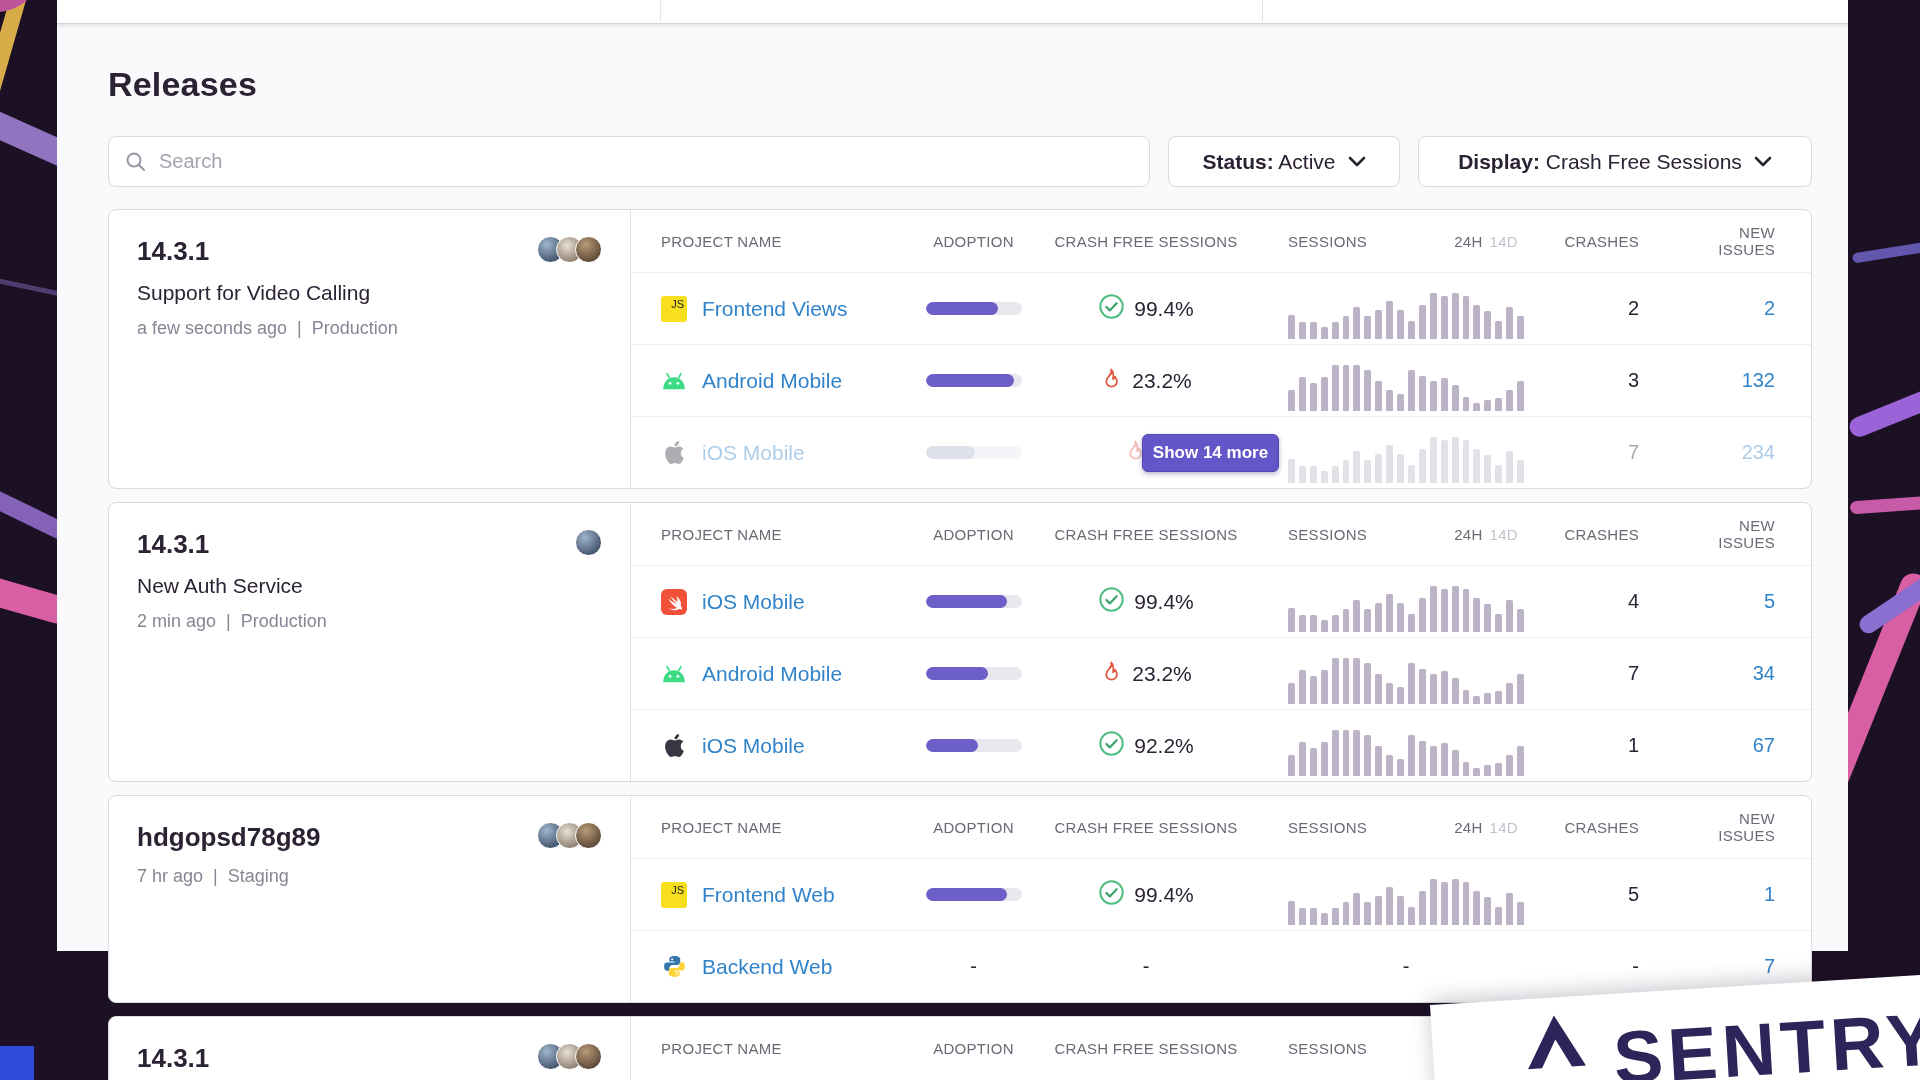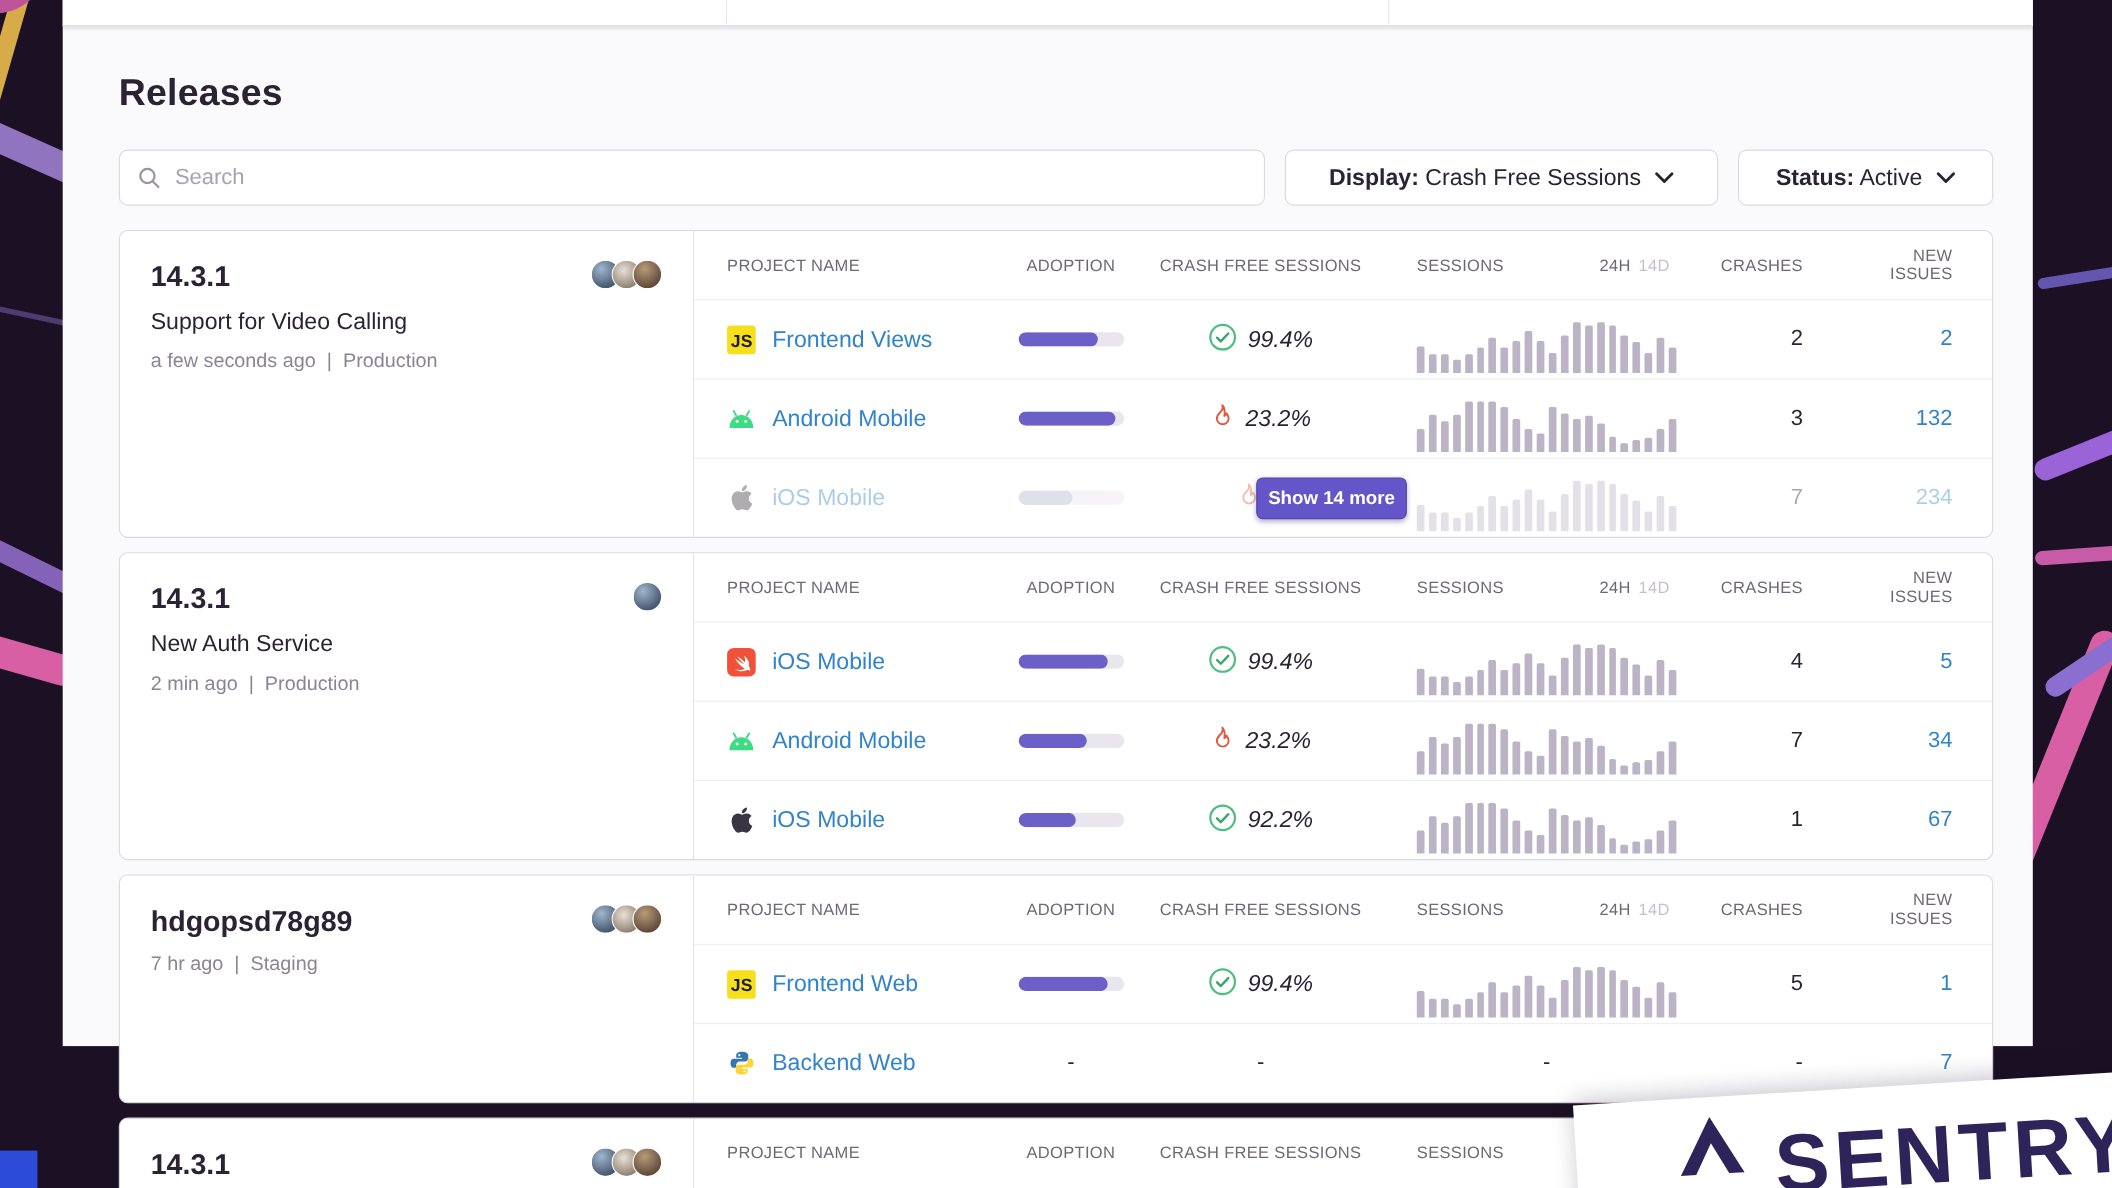--- a/index.html
+++ b/index.html
@@ -66,28 +66,28 @@
   .hc-sessions { display: flex; justify-content: space-between; padding: 0 43px 0 37px; }
   .hc-range .dim { color: #C6C0CE; margin-left: 7px; }
   .hc-right1 { text-align: right; padding-right: 42px; }
   .hc-right2 { text-align: right; padding-right: 36px; }
 
   .trow { height: 72px; border-top: 1px solid #EFECF2; }
   .trow.faded > div { opacity: .4; }
   .c-project { padding-left: 30px; display: flex; align-items: center; gap: 15px; }
   .pname { font-size: 21px; color: #3183CA; cursor: pointer; }
   .picon { width: 26px; height: 26px; flex: none; display: flex; align-items: center; justify-content: center; }
-  .picon.js { background: #F7DF1E; border-radius: 3px; font-size: 16px; font-weight: 700; color: #1C1C1C; align-items: flex-end; justify-content: flex-end; padding: 2px 3px; }
+  .picon.js { background: #F7DF1E; border-radius: 3px; font-size: 11px; font-weight: 400; color: #1C1C1C; align-items: flex-end; justify-content: flex-end; padding: 12px 3px; }
   .picon.swift { background: #F05138; border-radius: 6px; }
   .c-adopt { display: flex; justify-content: center; }
   .bar { width: 96px; height: 13px; background: #E9E6EE; border-radius: 7px; overflow: hidden; }
   .bar i { display: block; height: 100%; background: #6C5FC7; border-radius: 7px; }
   .bar.faded i { background: #AEB6CC; }
   .c-free { display: flex; justify-content: center; align-items: center; gap: 9px; }
-  .c-free .pct { font-size: 21px; color: #2B2233; font-weight: 500; font-style: italic; }
+  .c-free .pct { font-size: 21px; color: #2B2233; font-weight: 500; }
   .c-sess { display: flex; justify-content: center; }
   .hist { width: 236px; height: 46px; display: flex; align-items: flex-end; gap: 4px; margin-top: 14px; }
   .hist i { flex: 1; background: #BCB4C6; border-radius: 1.5px 1.5px 0 0; }
   .c-crash { text-align: right; padding-right: 42px; font-size: 20px; color: #2B2233; }
   .c-new { text-align: right; padding-right: 36px; font-size: 20px; color: #3183CA; cursor: pointer; }
   .dash { font-size: 20px; color: #2B2233; text-align: center; width: 100%; }
 
   .show-more { position: absolute; left: 1033px; top: 224px; width: 137px; height: 38px; background: #6456C8; border: 1px solid #5246B0; border-radius: 6px; color: #fff; font-size: 17px; font-weight: 700; font-family: inherit; cursor: pointer; box-shadow: 0 2px 5px rgba(50,35,110,.35); z-index: 5; }
 
   
@@ -123,30 +123,30 @@
       <div class="controls">
         <div class="searchbox">
           <span class="sicon">
             <svg width="22" height="22" viewBox="0 0 22 22">
                 <circle cx="9" cy="9" r="6.5" fill="none" stroke="#9A93A5" stroke-width="2"></circle>
                 <line x1="14" y1="14" x2="19" y2="19" stroke="#9A93A5" stroke-width="2" stroke-linecap="round"></line>
               </svg>
           </span>
           <input placeholder="Search" style="">
         </div>
-        <button class="filter display">
-          <span><span class="fl">Display:</span> <span>Crash Free Sessions</span></span>
+        <button class="filter status">
+          <span><span class="fl">Status:</span> <span>Active</span></span>
           <span class="chev">
             <svg width="18" height="12" viewBox="0 0 18 12">
                 <path d="M2 2 L9 9 L16 2" fill="none" stroke="#2B2233" stroke-width="2.6" stroke-linecap="round" stroke-linejoin="round"></path>
               </svg>
           </span>
         </button>
-        <button class="filter status">
-          <span><span class="fl">Status:</span> <span>Active</span></span>
+        <button class="filter display">
+          <span><span class="fl">Display:</span> <span>Crash Free Sessions</span></span>
           <span class="chev">
             <svg width="18" height="12" viewBox="0 0 18 12">
                 <path d="M2 2 L9 9 L16 2" fill="none" stroke="#2B2233" stroke-width="2.6" stroke-linecap="round" stroke-linejoin="round"></path>
               </svg>
           </span>
         </button>
       </div>
       <div id="releases">
           <div class="card">
             <div class="card-left">

